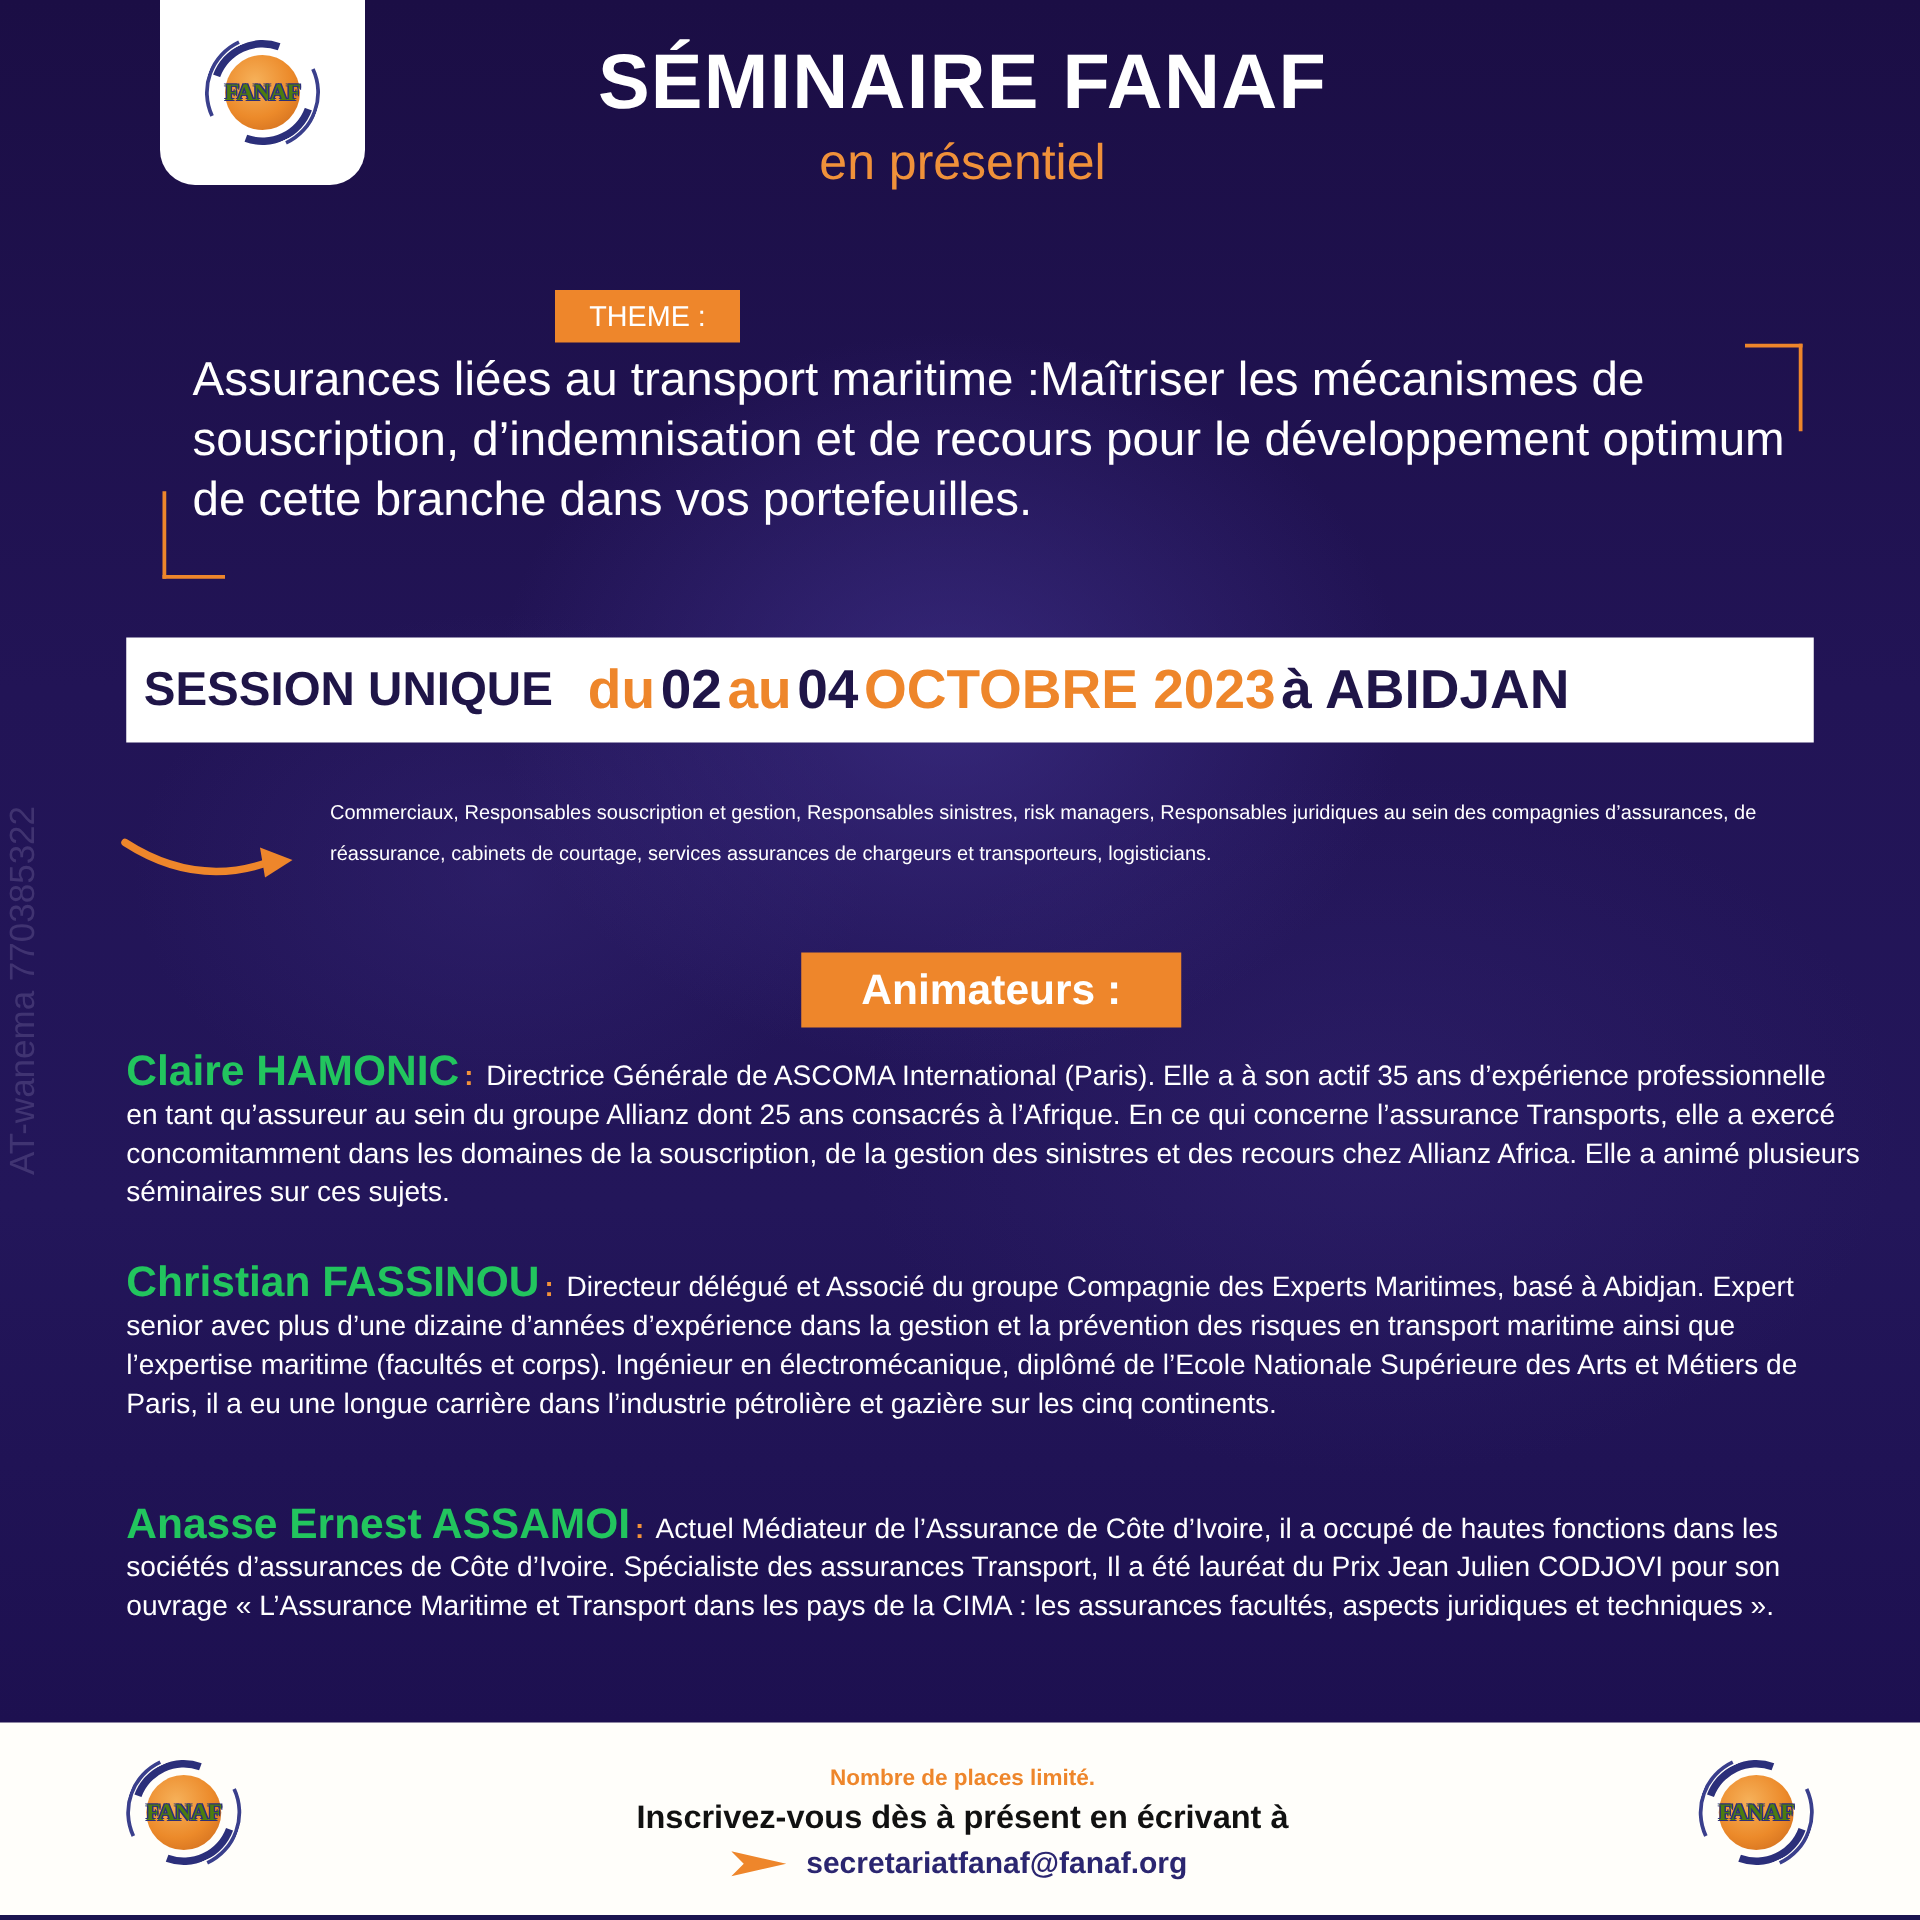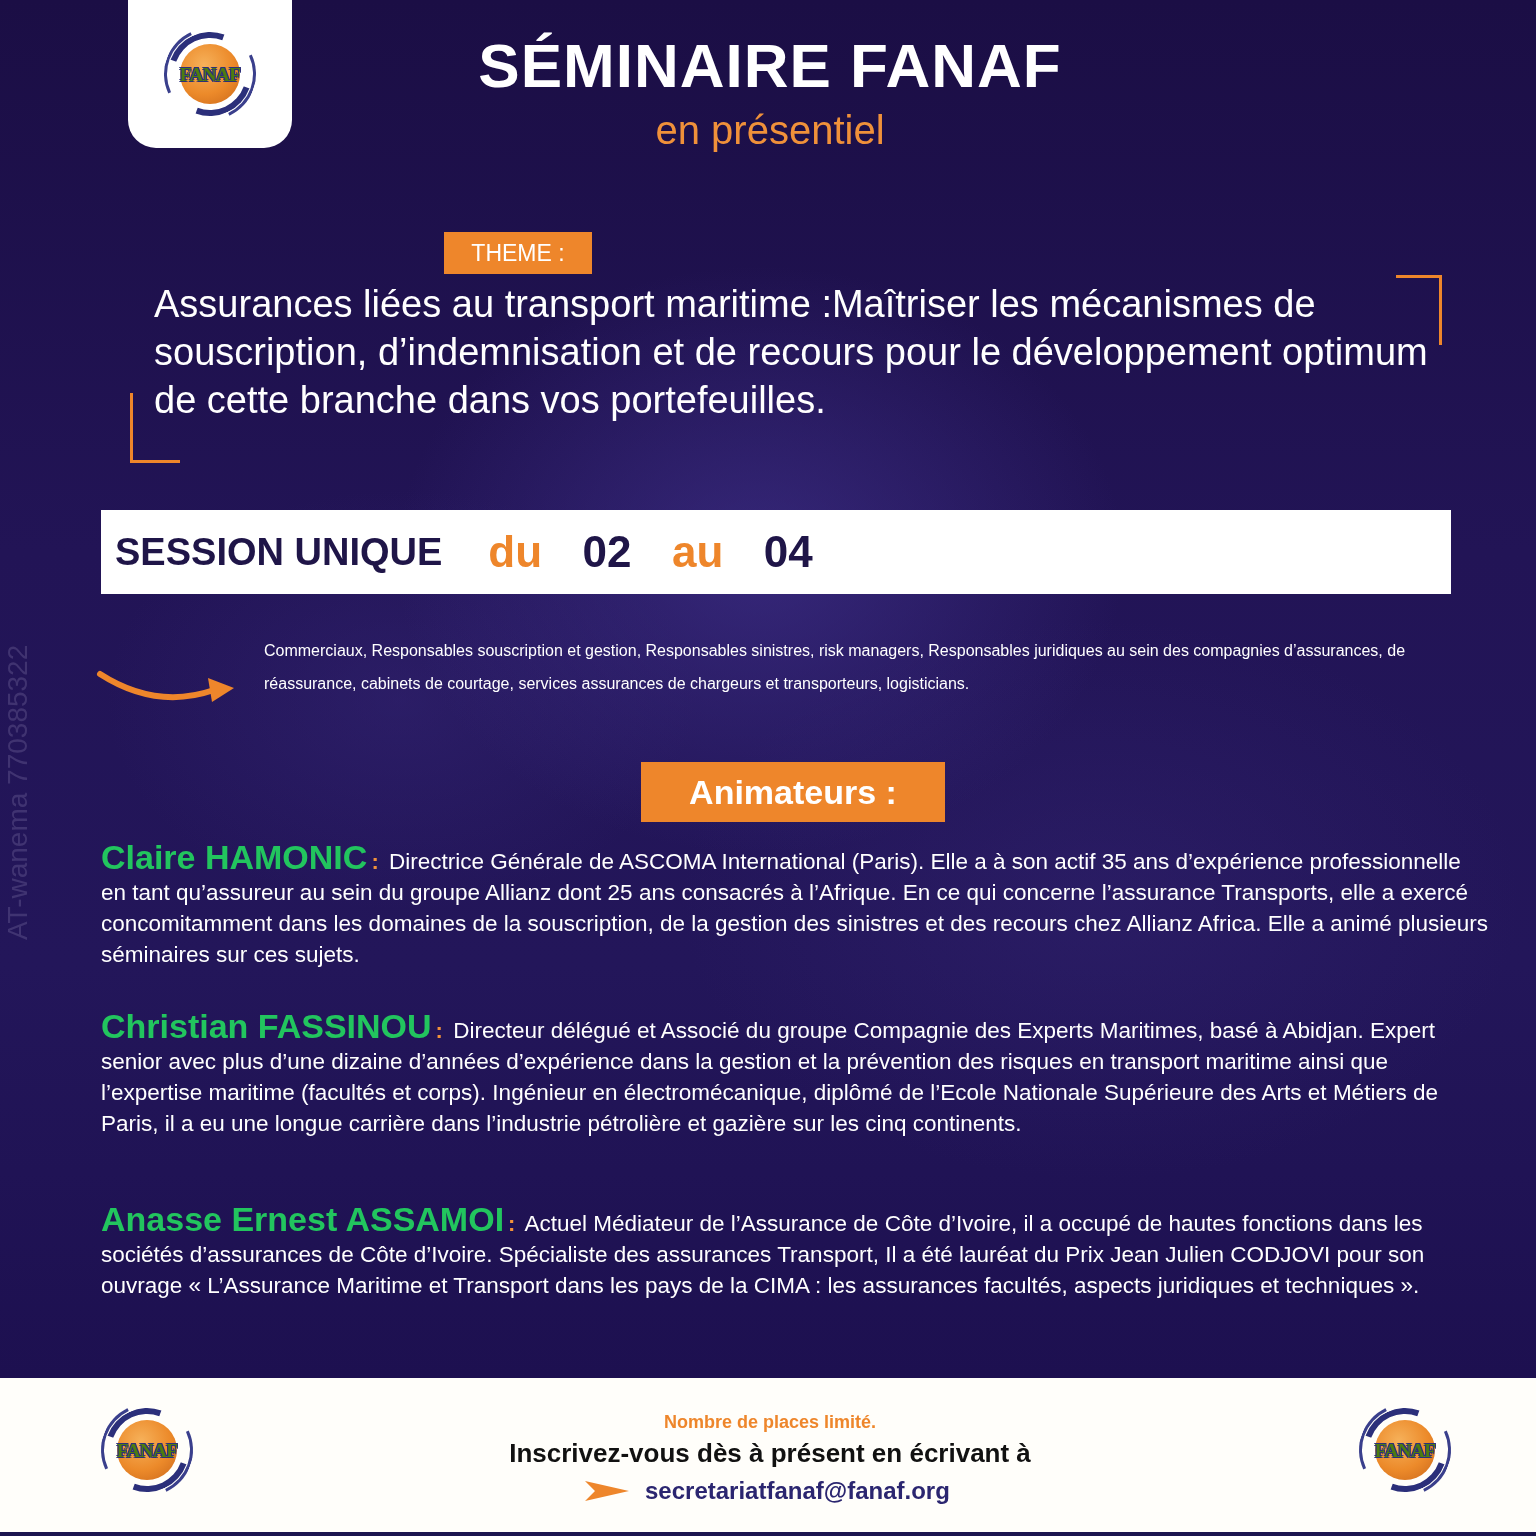--- a/index.html
+++ b/index.html
@@ -70,21 +70,20 @@
       border-bottom: 3px solid #ee862b; border-left: 3px solid #ee862b;
     }
     .theme-text {
       position: absolute; left: 154px; top: 280px; width: 1290px;
       font-size: 38px; line-height: 48px; color: #ffffff;
     }
     .session-bar {
       position: absolute; left: 101px; top: 510px; width: 1350px; height: 84px;
       background: #ffffff; display: flex; align-items: center; padding-left: 14px;
       white-space: nowrap;
-      gap: 18px;
     }
     .session-bar span { font-weight: bold; font-size: 44px; }
     .s-dark { color: #1f1548; }
     .s-orange { color: #ee862b; }
     .session-label { font-size: 38px !important; margin-right: 28px; }
     .target-arrow {
       position: absolute; left: 96px; top: 660px; width: 140px; height: 50px;
     }
     .target-text {
       position: absolute; left: 264px; top: 634px; width: 1220px;
@@ -158,21 +157,22 @@
 <div class="bracket-tr"></div>
 <div class="bracket-bl"></div>
 <div class="theme-text">Assurances liées au transport maritime :Maîtriser les mécanismes de souscription, d’indemnisation et de recours pour le développement optimum de cette branche dans vos portefeuilles.</div>
 
 <div class="session-bar">
   <span class="s-dark session-label">SESSION UNIQUE</span>
   <span class="s-orange">du</span>&nbsp;
   <span class="s-dark">02</span>&nbsp;
   <span class="s-orange">au</span>&nbsp;
   <span class="s-dark">04</span>&nbsp;
-  &nbsp;
+  <span class="s-orange">OCTOBRE 2023</span>&nbsp;
+  <span class="s-dark">à ABIDJAN</span>
 </div>
 
 <svg class="target-arrow" viewBox="0 0 140 50">
   <path d="M4 14 Q60 50 118 30" stroke="#ee862b" stroke-width="6" fill="none" stroke-linecap="round"></path>
   <polygon points="112,18 138,28 116,42" fill="#ee862b"></polygon>
 </svg>
 <div class="target-text">Commerciaux, Responsables souscription et gestion, Responsables sinistres, risk managers, Responsables juridiques au sein des compagnies d’assurances, de réassurance, cabinets de courtage, services assurances de chargeurs et transporteurs, logisticians.</div>
 
 <div class="animateurs-badge">Animateurs :</div>
 

